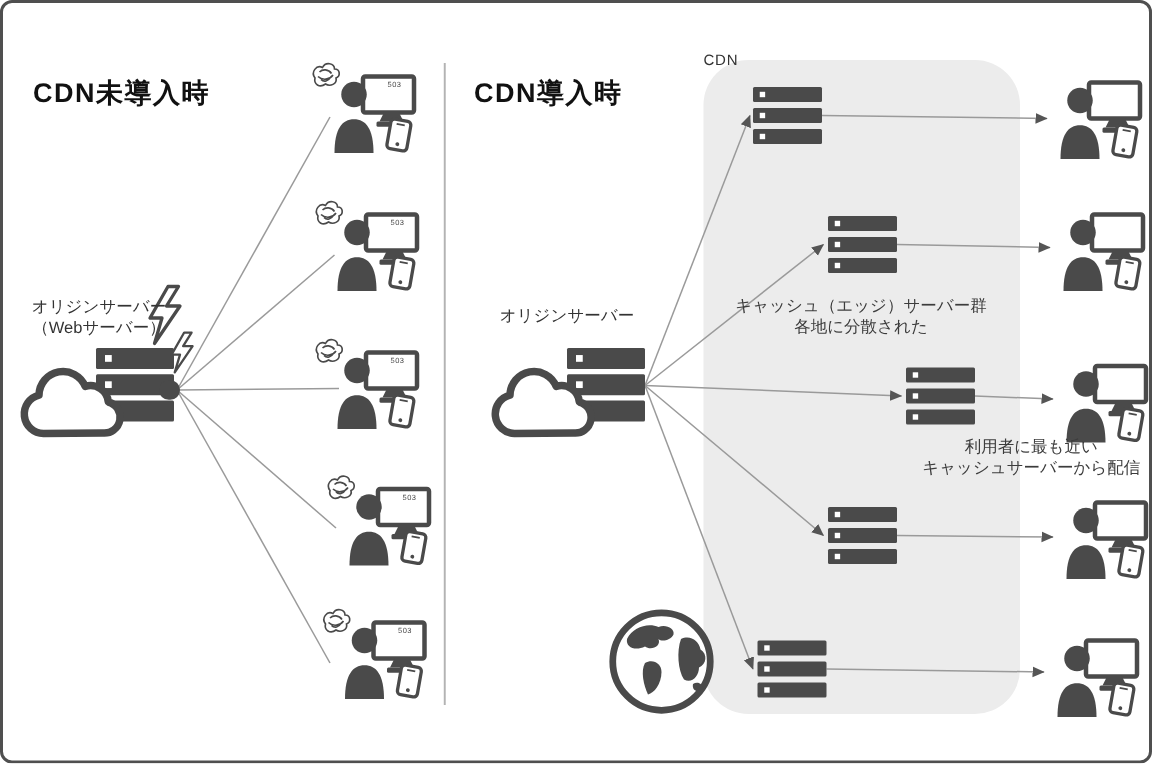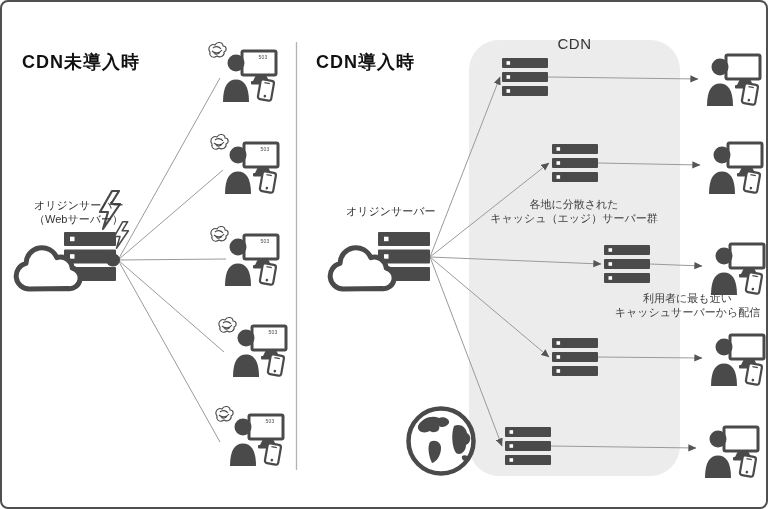--- a/index.html
+++ b/index.html
@@ -4,23 +4,23 @@
 <style>
   html,body{margin:0;padding:0;background:#fff;}
   .stage{
     position:relative;width:768px;height:509px;background:#fff;overflow:hidden;
     font-family:"Liberation Sans","DejaVu Sans",sans-serif;color:#1a1a1a;
   }
   .frame{position:absolute;inset:0;border:2px solid #4f4f4f;border-radius:8px;box-sizing:border-box;pointer-events:none;}
   svg.layer{position:absolute;left:0;top:0;}
   .abs{position:absolute;}
   .panel-title{font-size:18px;font-weight:700;letter-spacing:1px;color:#111;white-space:nowrap;}
-  .small-label{font-size:11px;line-height:13.5px;color:#333;white-space:nowrap;margin-left:20px;}
+  .small-label{font-size:11px;line-height:13.5px;color:#333;text-align:center;white-space:nowrap;}
   .note{font-size:11px;line-height:14px;color:#3c3c3c;text-align:center;white-space:nowrap;}
-  .cdn-label{font-size:15px;color:#333;text-align:center;letter-spacing:.5px;}
+  .cdn-label{font-size:10px;color:#333;letter-spacing:.5px;}
   .err-code{font-size:5px;color:#4a4a4a;text-align:center;width:22px;letter-spacing:.3px;}
 </style>
 </head>
 <body>
 
 <div class="stage">
 
   <svg class="layer" width="768" height="509" viewBox="0 0 768 509">
     <defs>
       <marker id="arr" viewBox="0 0 10 8" refX="8.5" refY="4" markerWidth="9" markerHeight="8" orient="auto" markerUnits="userSpaceOnUse">
@@ -140,22 +140,22 @@
   <div class="abs cdn-label" style="left:469px;top:35px;width:211px;">CDN</div>
 
   <div class="abs small-label" style="left:14px;top:199px;width:104px;">
     <div>オリジンサーバー</div>
     <div>（Webサーバー）</div>
   </div>
 
   <div class="abs small-label" style="left:326px;top:205px;width:104px;">オリジンサーバー</div>
 
   <div class="abs note" style="left:474px;top:197px;width:200px;">
+    <div>キャッシュ（エッジ）サーバー群</div>
     <div>各地に分散された</div>
-    <div>キャッシュ（エッジ）サーバー群</div>
   </div>
 
   <div class="abs note" style="left:600px;top:291px;width:175px;">
     <div>利用者に最も近い</div>
     <div>キャッシュサーバーから配信</div>
   </div>
 
   <div class="abs err-code" style="left:252px;top:54px;">503</div>
   <div class="abs err-code" style="left:254px;top:146px;">503</div>
   <div class="abs err-code" style="left:254px;top:238px;">503</div>

